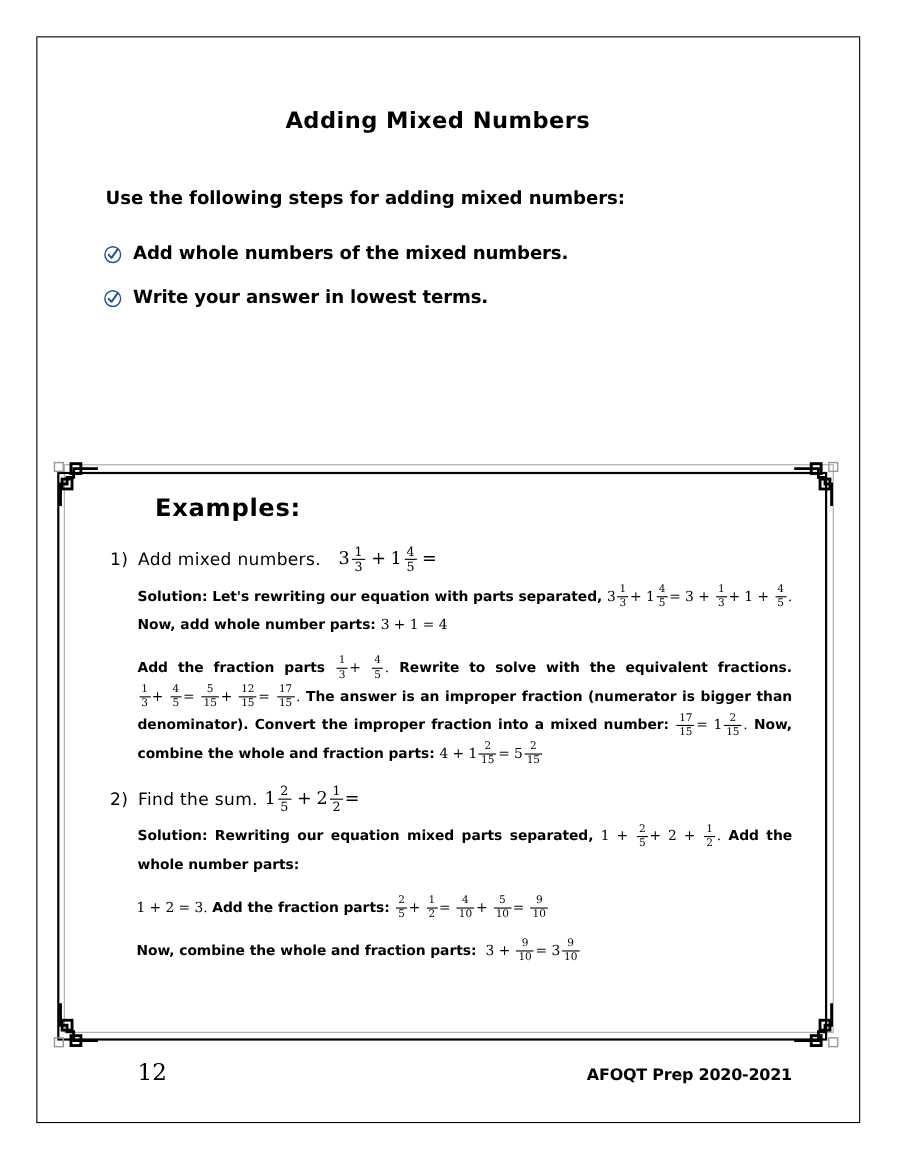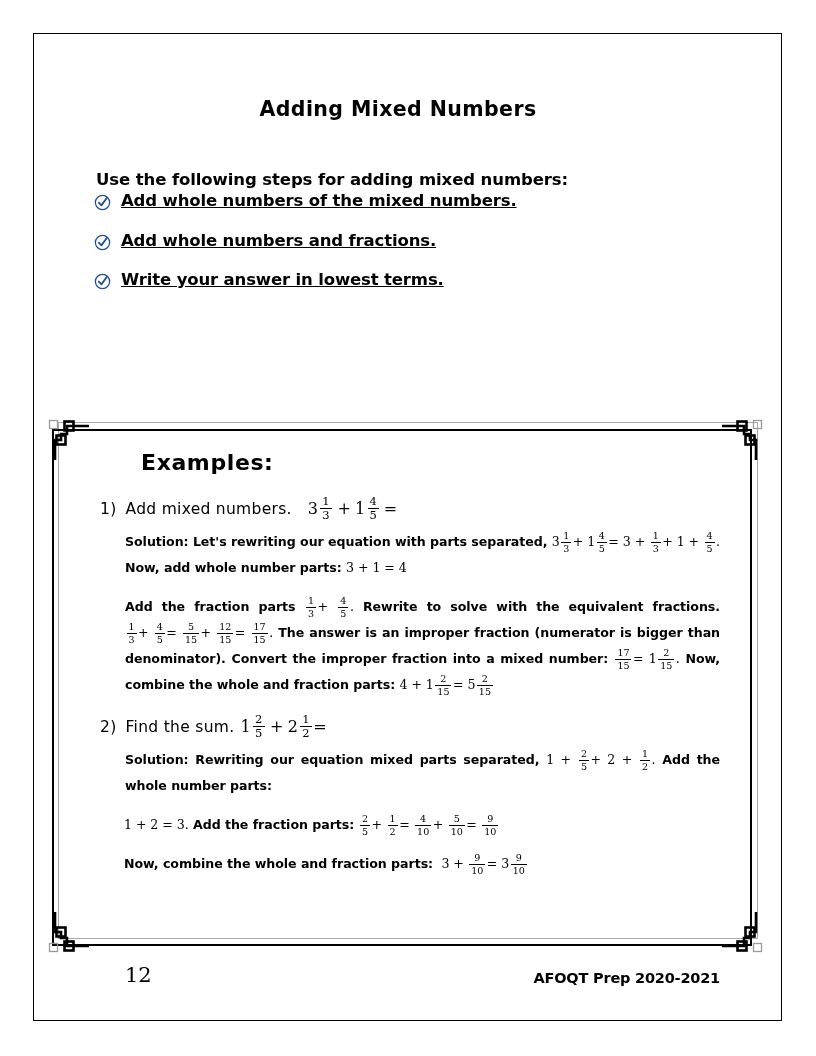--- a/index.html
+++ b/index.html
@@ -48,23 +48,22 @@
     font-family: "DejaVu Sans", sans-serif;
     font-size: 16.5px;
     font-weight: 700;
     letter-spacing: -0.1px;
   }
 
   
   #steps-list {
     position: absolute;
     left: 94px;
-    top: 191px;
+    top: 220px;
     width: 620px;
-    text-decoration: underline;
   }
   .step-item {
     display: flex;
     align-items: flex-start;
     margin-bottom: 15.5px;
     height: 24px;
   }
   .check-icon {
     width: 17px;
     height: 17px;
@@ -219,27 +218,20 @@
   <div class="step-item">
     <svg class="check-icon" viewBox="0 0 20 20">
       <circle cx="10" cy="10" r="8.4" fill="none" stroke="#1F4E9C" stroke-width="1.5"></circle>
       <path d="M5.6 10.2 L8.7 13.4 L15.0 4.6" fill="none" stroke="#1F4E9C" stroke-width="2.1" stroke-linecap="round" stroke-linejoin="round"></path>
     </svg>
     <span class="step-label">Add whole numbers of the mixed numbers.</span>
   </div>
 
 
 
-  <div class="step-item">
-    <svg class="check-icon" viewBox="0 0 20 20">
-      <circle cx="10" cy="10" r="8.4" fill="none" stroke="#1F4E9C" stroke-width="1.5"></circle>
-      <path d="M5.6 10.2 L8.7 13.4 L15.0 4.6" fill="none" stroke="#1F4E9C" stroke-width="2.1" stroke-linecap="round" stroke-linejoin="round"></path>
-    </svg>
-    <span class="step-label">Add whole numbers and fractions.</span>
-  </div>
 
   <div class="step-item">
     <svg class="check-icon" viewBox="0 0 20 20">
       <circle cx="10" cy="10" r="8.4" fill="none" stroke="#1F4E9C" stroke-width="1.5"></circle>
       <path d="M5.6 10.2 L8.7 13.4 L15.0 4.6" fill="none" stroke="#1F4E9C" stroke-width="2.1" stroke-linecap="round" stroke-linejoin="round"></path>
     </svg>
     <span class="step-label">Write your answer in lowest terms.</span>
   </div>
 
 </div>

